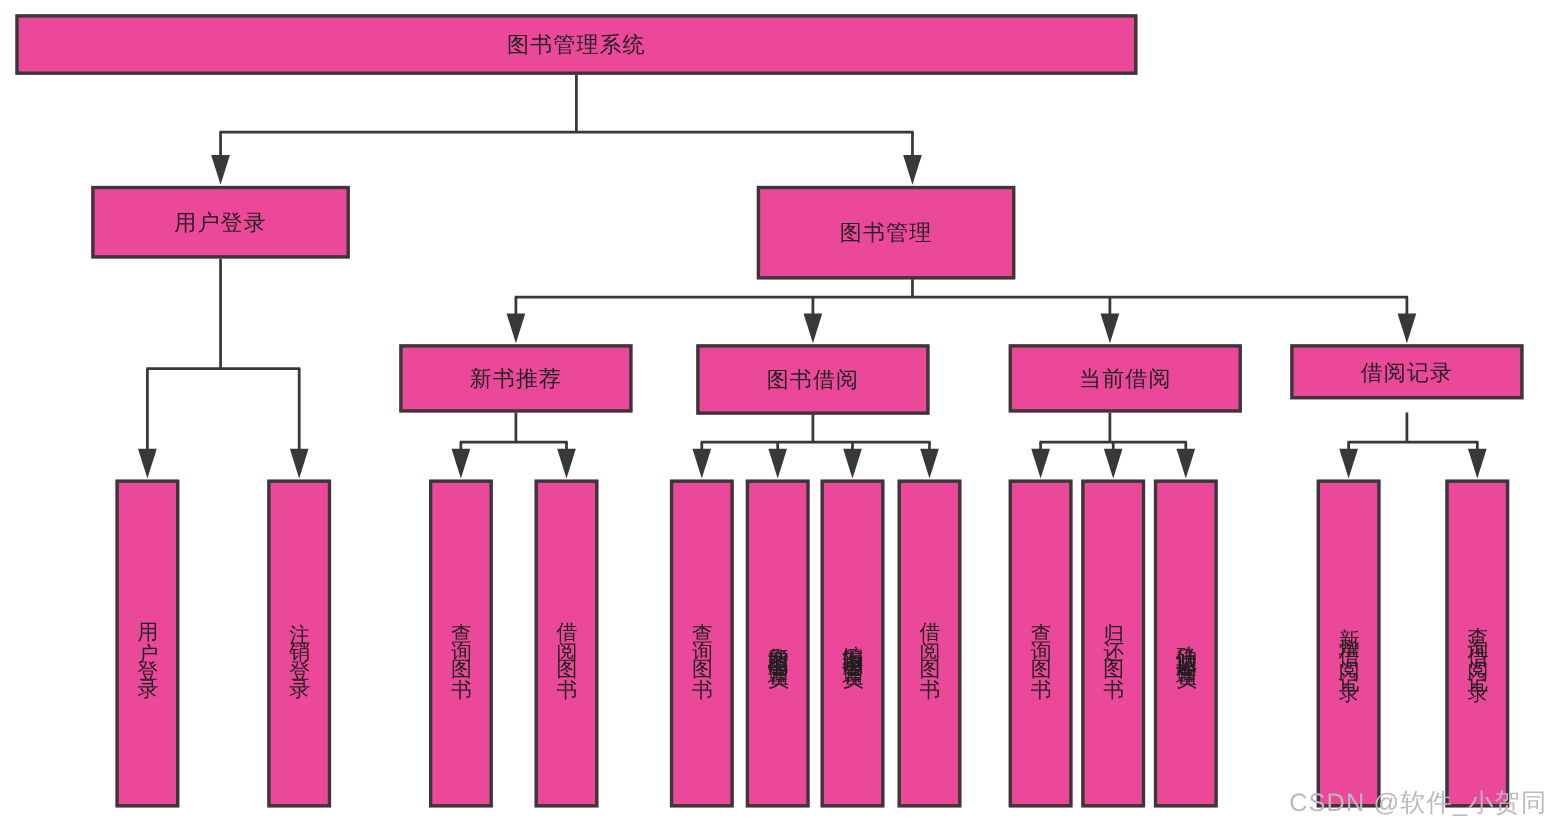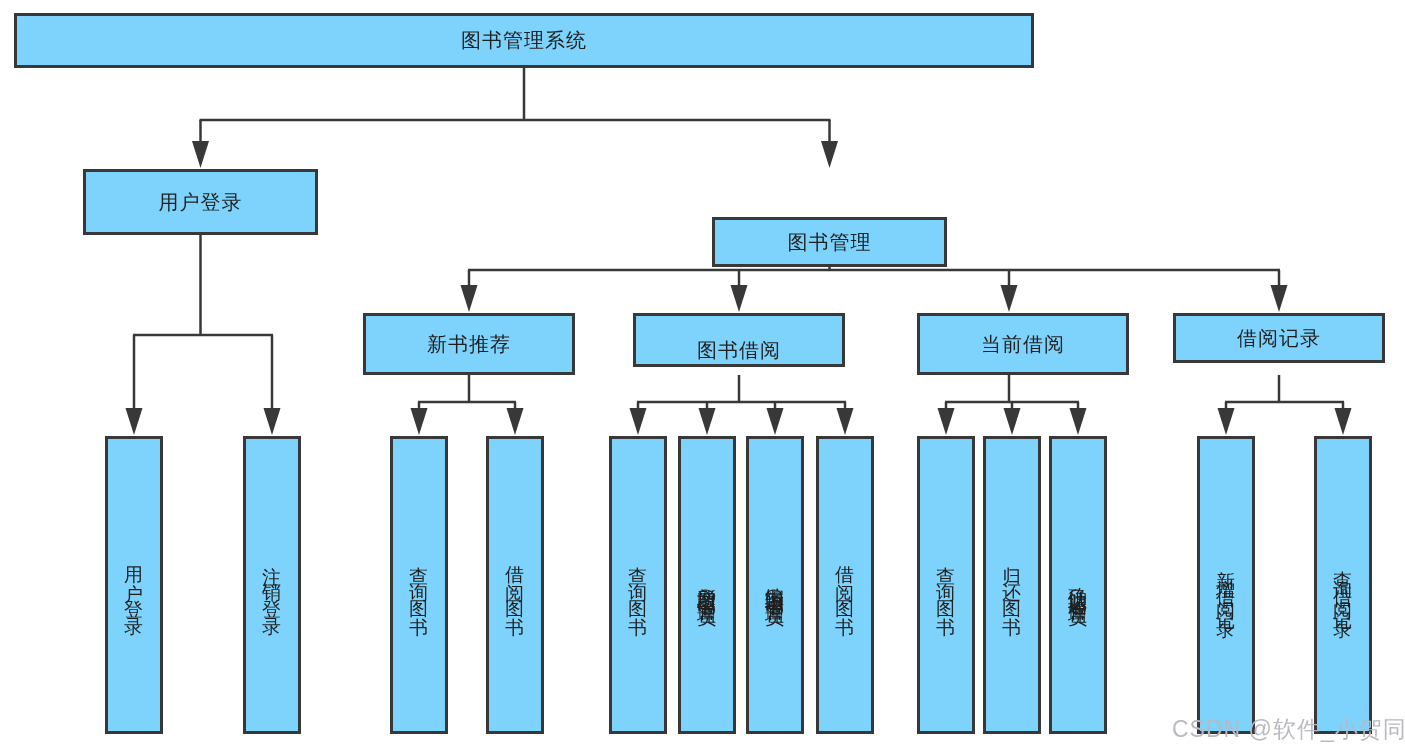--- a/index.html
+++ b/index.html
@@ -17,21 +17,21 @@
   }
   #connector-layer {
     position: absolute;
     left: 0; top: 0;
     width: 1405px; height: 747px;
     pointer-events: none;
   }
   .node {
     position: absolute;
     box-sizing: border-box;
-    background: #7dd3fc;
+    background: #ec4899;
     border: 3px solid #383838;
     display: flex;
     align-items: center;
     justify-content: center;
     color: #1f1f1f;
   }
   .node.horizontal .node-label {
     font-size: 20px;
     letter-spacing: 1px;
     white-space: nowrap;
@@ -119,33 +119,33 @@
       </div>
       <div class="node horizontal" style="left: 83px; top: 169px; width: 235px; height: 66px;">
         <span class="node-label">用户登录</span>
       </div>
       <div class="node vertical" style="left: 105px; top: 436px; width: 58px; height: 298px;">
         <span class="node-label" style="letter-spacing: 17px;">用户登录</span>
       </div>
       <div class="node vertical" style="left: 243px; top: 436px; width: 58px; height: 298px;">
         <span class="node-label" style="letter-spacing: 17px;">注销登录</span>
       </div>
-      <div class="node horizontal" style="left: 712px; top: 169px; width: 235px; height: 50px; margin-top: 48px;">
+      <div class="node horizontal" style="left: 688px; top: 169px; width: 235px; height: 85px;">
         <span class="node-label">图书管理</span>
       </div>
       <div class="node horizontal" style="left: 363px; top: 313px; width: 212px; height: 62px;">
         <span class="node-label">新书推荐</span>
       </div>
       <div class="node vertical" style="left: 390px; top: 436px; width: 58px; height: 298px;">
         <span class="node-label" style="letter-spacing: 17px;">查询图书</span>
       </div>
       <div class="node vertical" style="left: 486px; top: 436px; width: 58px; height: 298px;">
         <span class="node-label" style="letter-spacing: 17px;">借阅图书</span>
       </div>
-      <div class="node horizontal" style="left: 633px; top: 313px; width: 212px; height: 54px; align-items: flex-end;">
+      <div class="node horizontal" style="left: 633px; top: 313px; width: 212px; height: 64px;">
         <span class="node-label">图书借阅</span>
       </div>
       <div class="node vertical" style="left: 609px; top: 436px; width: 58px; height: 298px;">
         <span class="node-label" style="letter-spacing: 17px;">查询图书</span>
       </div>
       <div class="node vertical" style="left: 678px; top: 436px; width: 58px; height: 298px;">
         <span class="node-label" style="letter-spacing: 3px;">新增图书（管理员）</span>
       </div>
       <div class="node vertical" style="left: 746px; top: 436px; width: 58px; height: 298px;">
         <span class="node-label" style="letter-spacing: 3px;">编辑图书（管理员）</span>

